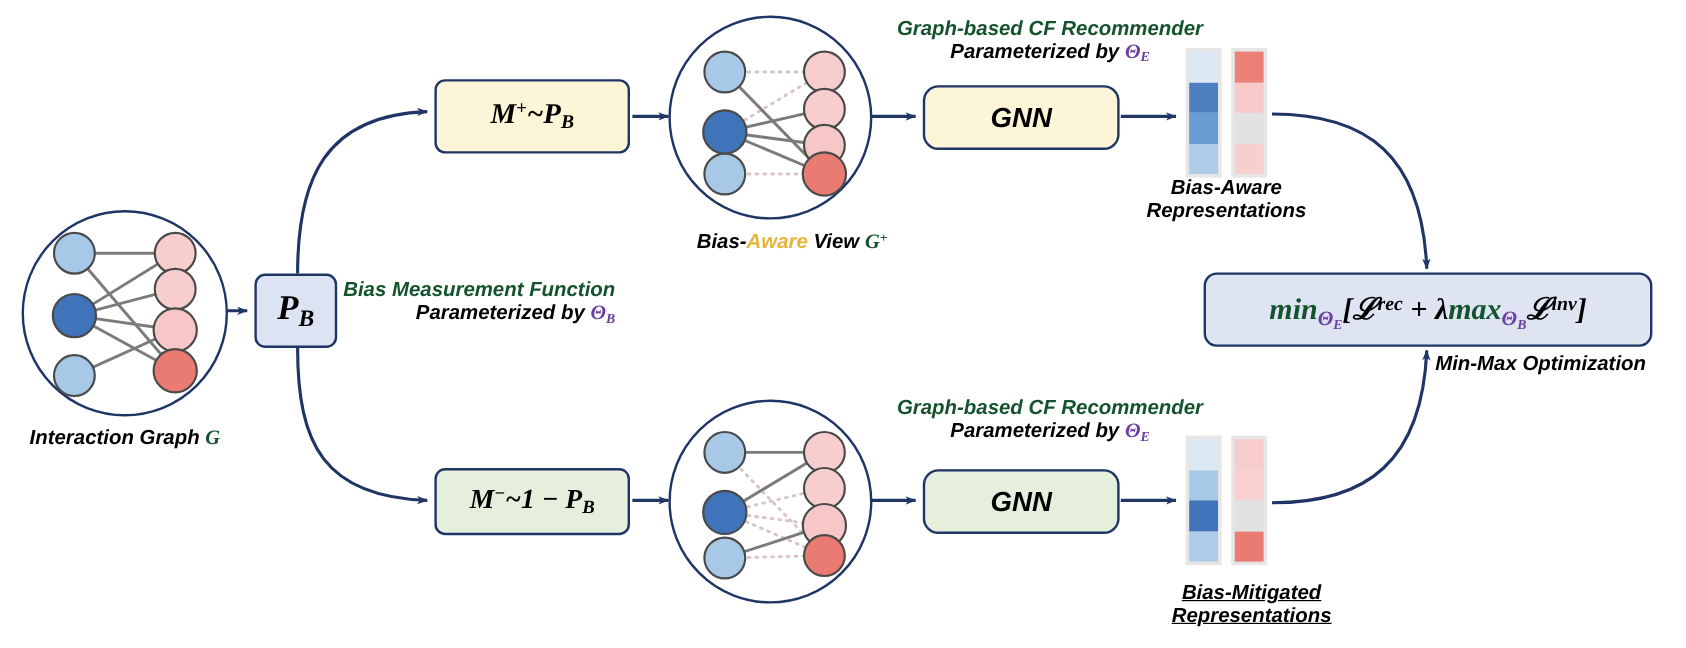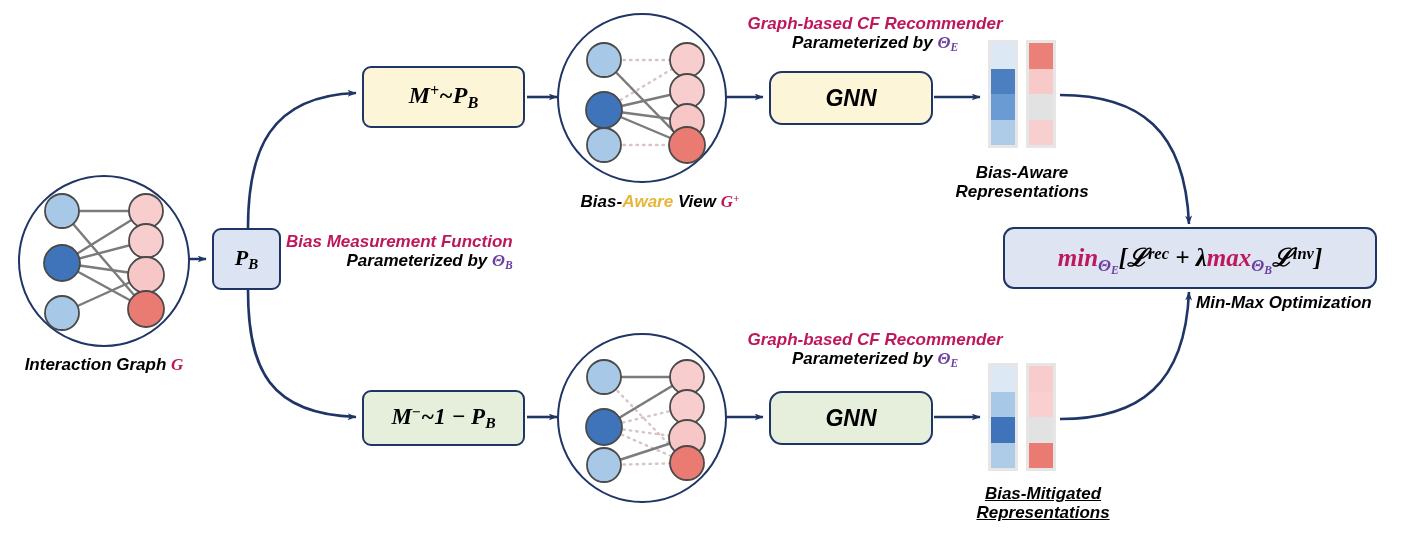--- a/index.html
+++ b/index.html
@@ -24,21 +24,21 @@
   }
   .lbl {
     position: absolute;
     font-weight: bold;
     font-style: italic;
     color: #000000;
     white-space: nowrap;
     line-height: 1.12;
   }
   .lbl.ctr { text-align: center; transform: translateX(-50%); }
-  .red { color: #be185d; text-align: center; }
+  .red { color: #14532d; text-align: center; }
   .gold { color: #e8b53c; }
   .green { color: #77b070; }
   .purple { color: #6a3fa0; }
 
   .boxnode {
     position: absolute;
     box-sizing: border-box;
     border: 2.4px solid #1f3566;
     border-radius: 9px;
     display: flex;
@@ -147,21 +147,21 @@
         <circle cx="126" cy="64" r="17" fill="#f7cdcd"></circle>
         <circle cx="126" cy="98" r="18" fill="#f7c6c6"></circle>
         <circle cx="126" cy="132" r="18" fill="#ea7b73"></circle>
       </g>
     </svg>
   </div>
   <div class="lbl ctr" style="left:104px; top:355px; font-size:17px;">
     <span>Interaction Graph </span><span class="red mathserif">G</span>
   </div>
 
-  <div class="boxnode box-blue" style="left:212px; top:228px; width:69px; height:62px; font-size:22px;">
+  <div class="boxnode box-blue" style="left:212px; top:228px; width:69px; height:62px; font-size:29px;">
     <span class="mathserif"><span>P</span><sub>B</sub></span>
   </div>
   <div class="lbl" style="left:286px; top:232px; font-size:17px;">
     <div class="red">Bias Measurement Function</div>
     <div style="text-align:right;"><span>Parameterized by </span><span class="purple mathserif">Θ</span><sub class="purple mathserif">B</sub></div>
   </div>
 
   <div class="boxnode box-yellow" style="left:362px; top:66px; width:163px; height:62px; font-size:24px;">
     <span class="mathserif"><span>M</span><sup>+</sup><span>~</span><span>P</span><sub>B</sub></span>
   </div>
@@ -208,21 +208,21 @@
     <div class="repcell" style="background:#4b7fc0;"></div>
     <div class="repcell" style="background:#6a9bd2;"></div>
     <div class="repcell" style="background:#aecbe8;"></div>
   </div>
   <div class="repblock" style="left:1026px; top:40px; width:30px; height:108px;">
     <div class="repcell" style="background:#ea8078;"></div>
     <div class="repcell" style="background:#f7c9c9;"></div>
     <div class="repcell" style="background:#e2e2e2;"></div>
     <div class="repcell" style="background:#f8cfcf;"></div>
   </div>
-  <div class="lbl ctr" style="left:1022px; top:163px; font-size:17px; text-align:center;">
+  <div class="lbl ctr" style="left:1022px; top:147px; font-size:17px; text-align:center;">
     <div>Bias-Aware</div>
     <div>Representations</div>
   </div>
 
   <div class="boxnode box-green" style="left:362px; top:390px; width:163px; height:56px; font-size:23px;">
     <span class="mathserif"><span>M</span><sup>−</sup><span>~</span><span>1</span>&nbsp;<span>−</span>&nbsp;<span>P</span><sub>B</sub></span>
   </div>
 
   <div class="circlegraph" style="left:557px; top:333px; width:170px; height:170px;">
     <svg width="170" height="170">

